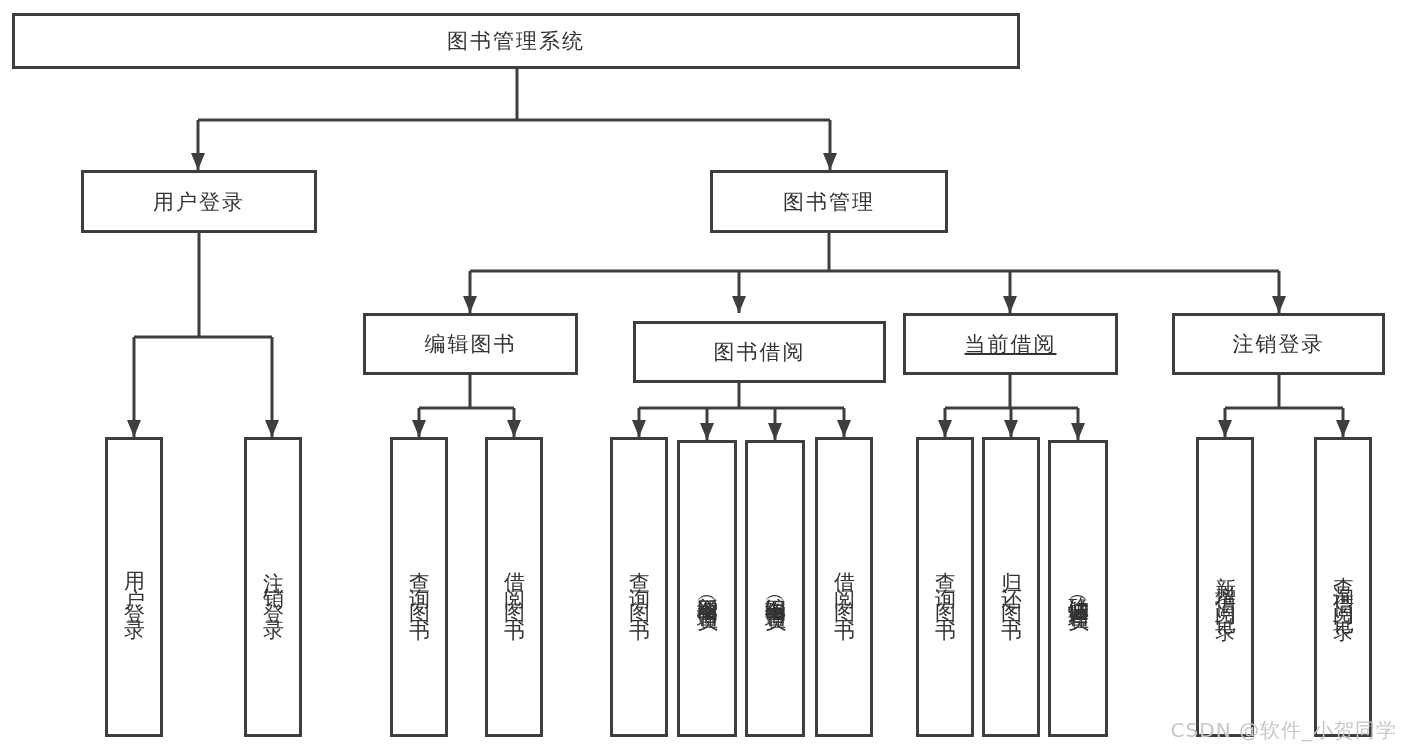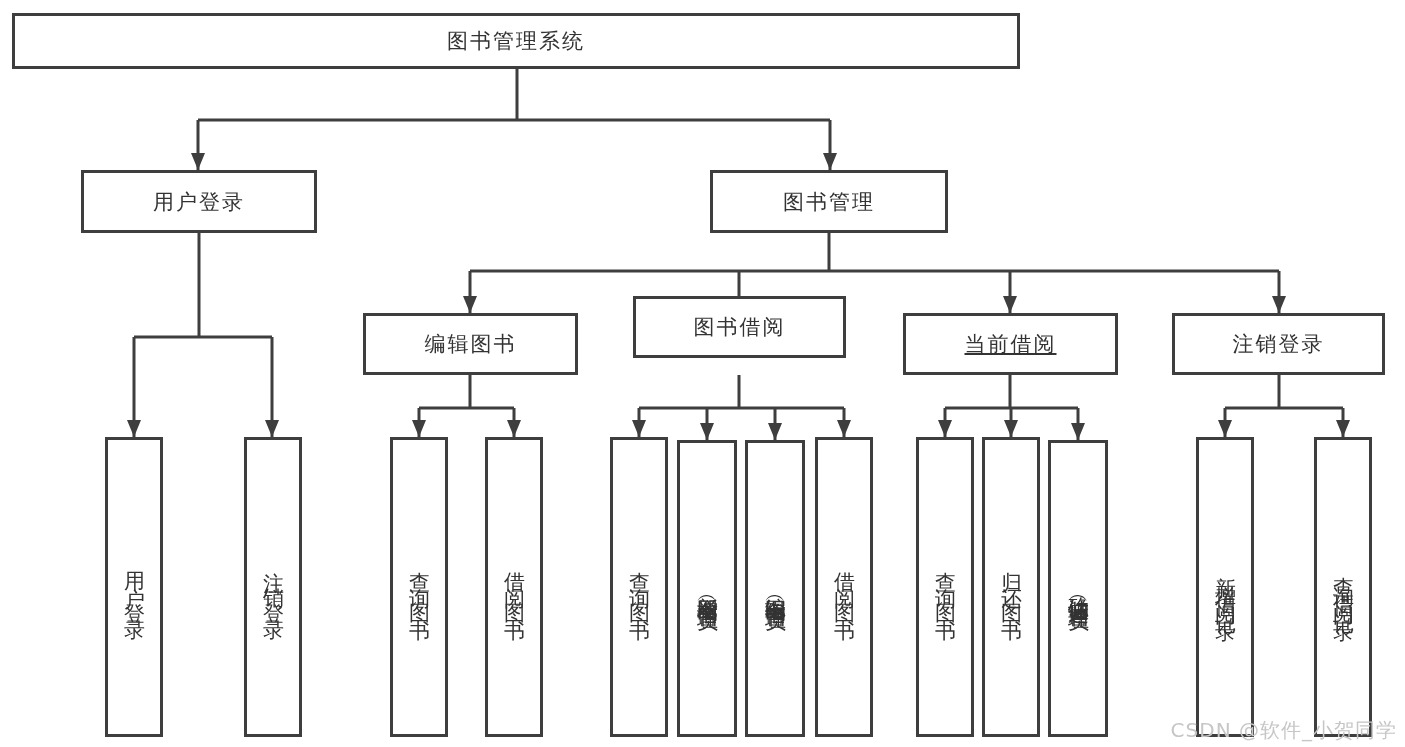--- a/index.html
+++ b/index.html
@@ -78,21 +78,21 @@
   <div class="box h" style="left:81px; top:170px; width:236px; height:63px;">
     <span>用户登录</span>
   </div>
   <div class="box h" style="left:710px; top:170px; width:238px; height:63px;">
     <span>图书管理</span>
   </div>
 
   <div class="box h" style="left:363px; top:313px; width:215px; height:62px;">
     <span>编辑图书</span>
   </div>
-  <div class="box h" style="left:633px; top:296px; width:213px; height:62px;">
+  <div class="box h" style="left:633px; top:321px; width:253px; height:62px;">
     <span>图书借阅</span>
   </div>
   <div class="box h" style="left:903px; top:313px; width:215px; height:62px;text-decoration:underline;">
     <span>当前借阅</span>
   </div>
   <div class="box h" style="left:1172px; top:313px; width:213px; height:62px;">
     <span>注销登录</span>
   </div>
 
   <div class="box v s4" style="left:105px; top:437px; width:58px; height:300px;">

